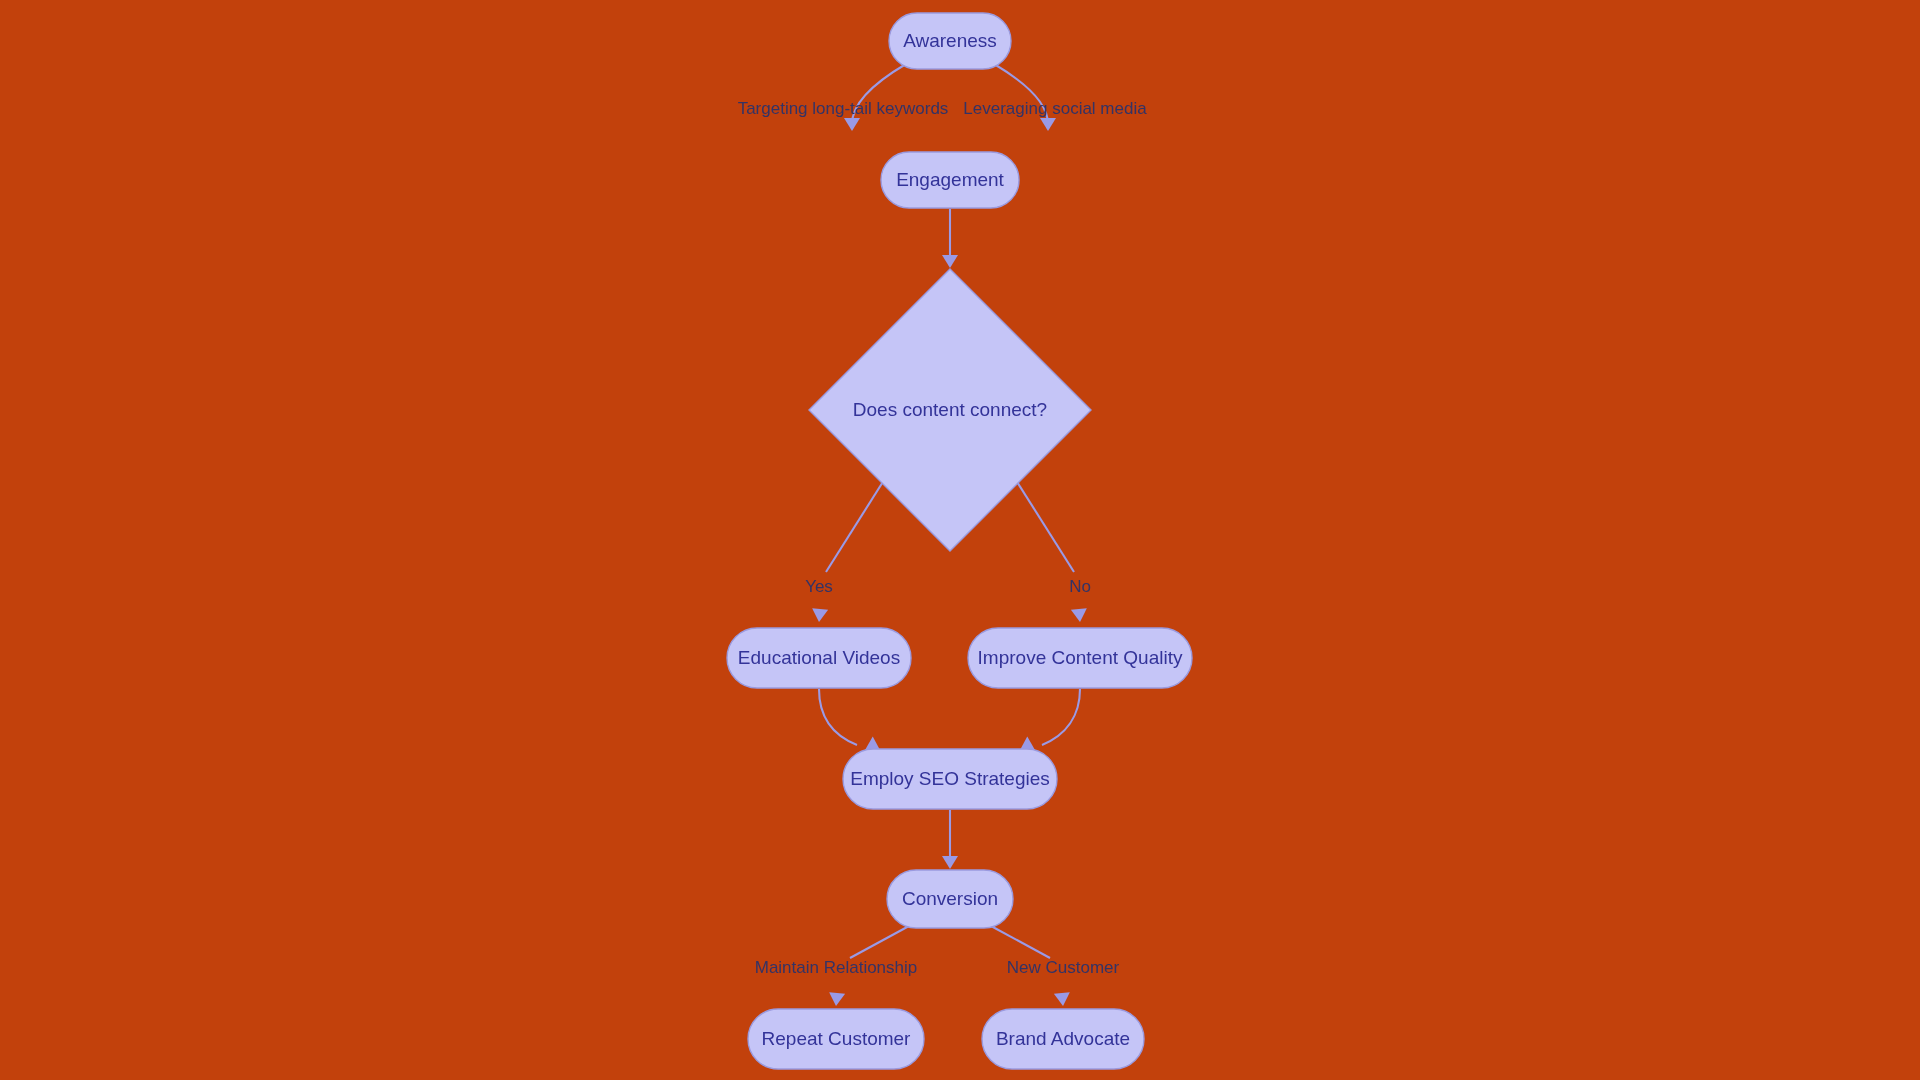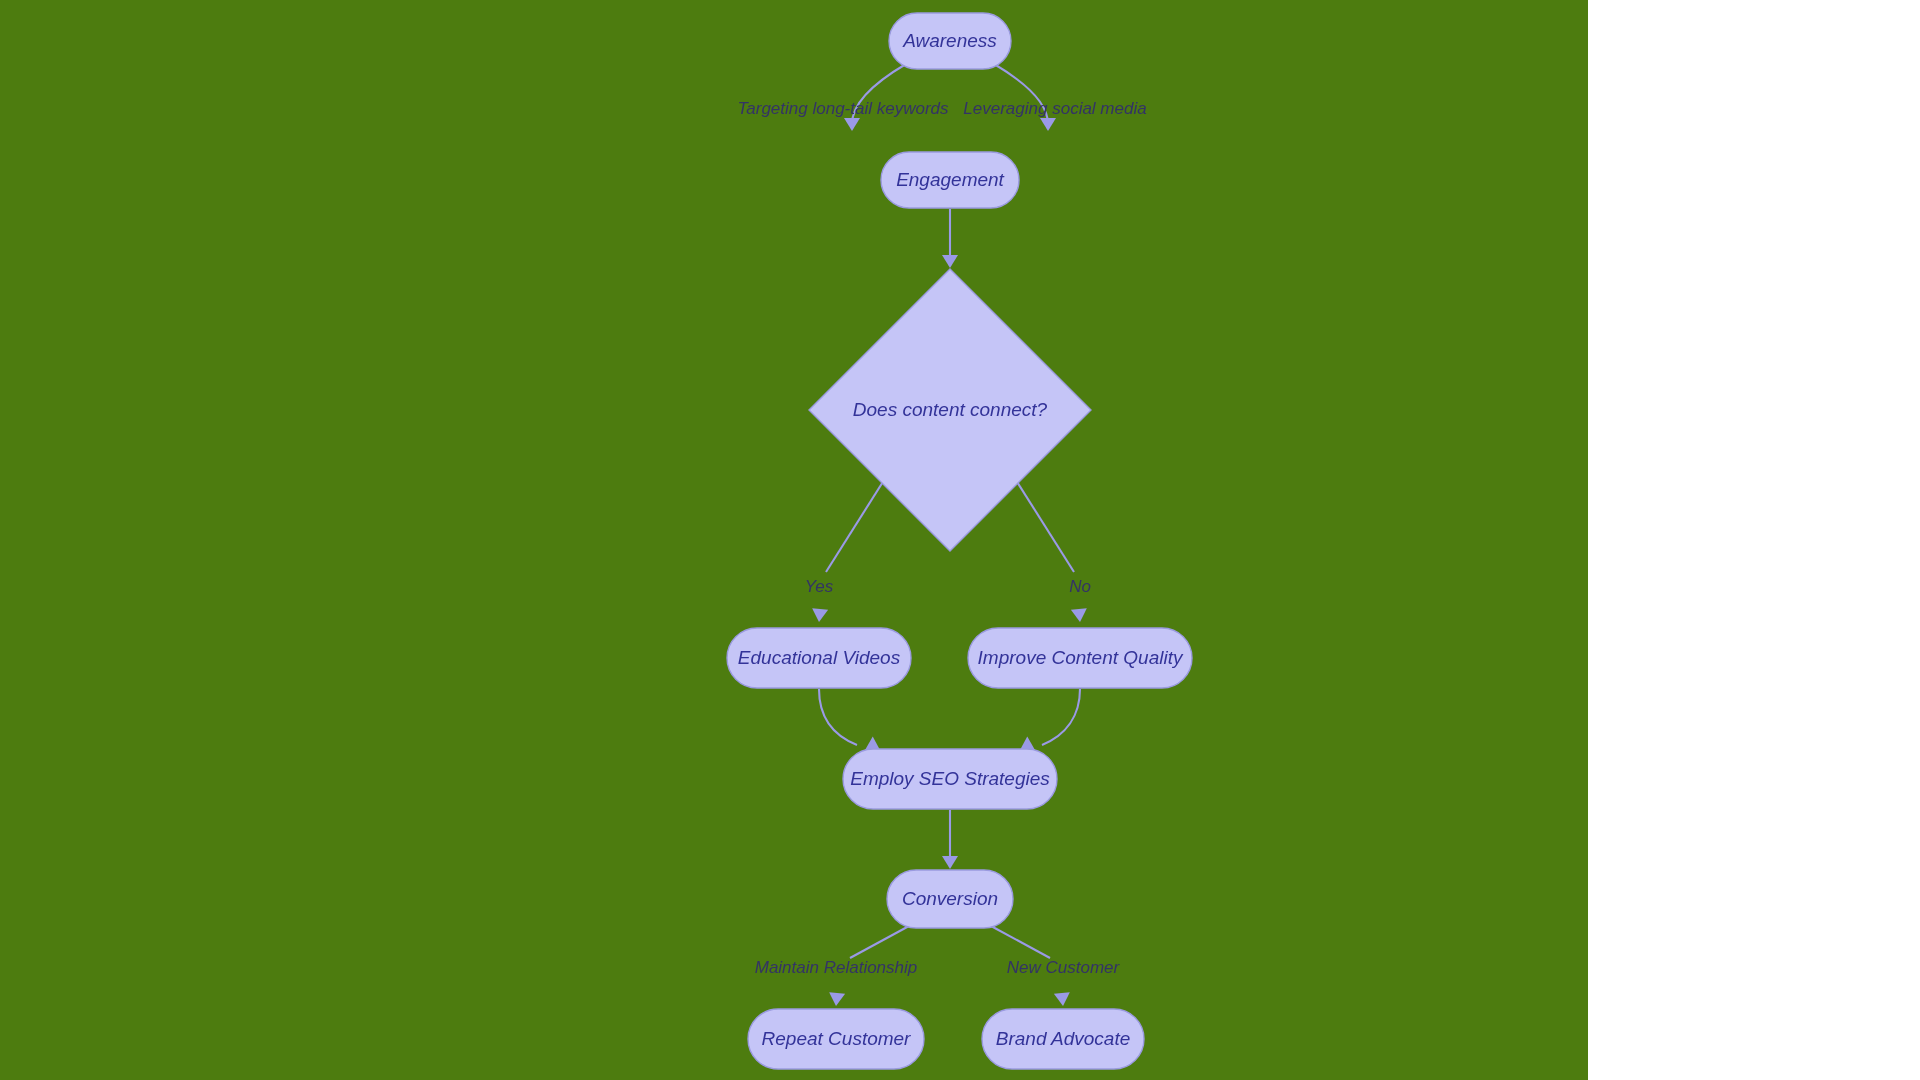--- a/index.html
+++ b/index.html
@@ -7,24 +7,23 @@
     margin: 0;
     padding: 0;
     background: #ffffff;
     width: 1920px;
     height: 1080px;
     overflow: hidden;
     font-family: "Liberation Sans", sans-serif;
   }
   #flow-root {
     position: relative;
-    width: 1588px;
+    width: 1920px;
     height: 1080px;
-    background: #4d7c0f;
-    font-style: italic;
+    background: #c2410c;
   }
   #flow-svg {
     position: absolute;
     top: 0;
     left: 0;
     width: 1920px;
     height: 1080px;
   }
   .node-label {
     font-family: "Liberation Sans", sans-serif;

